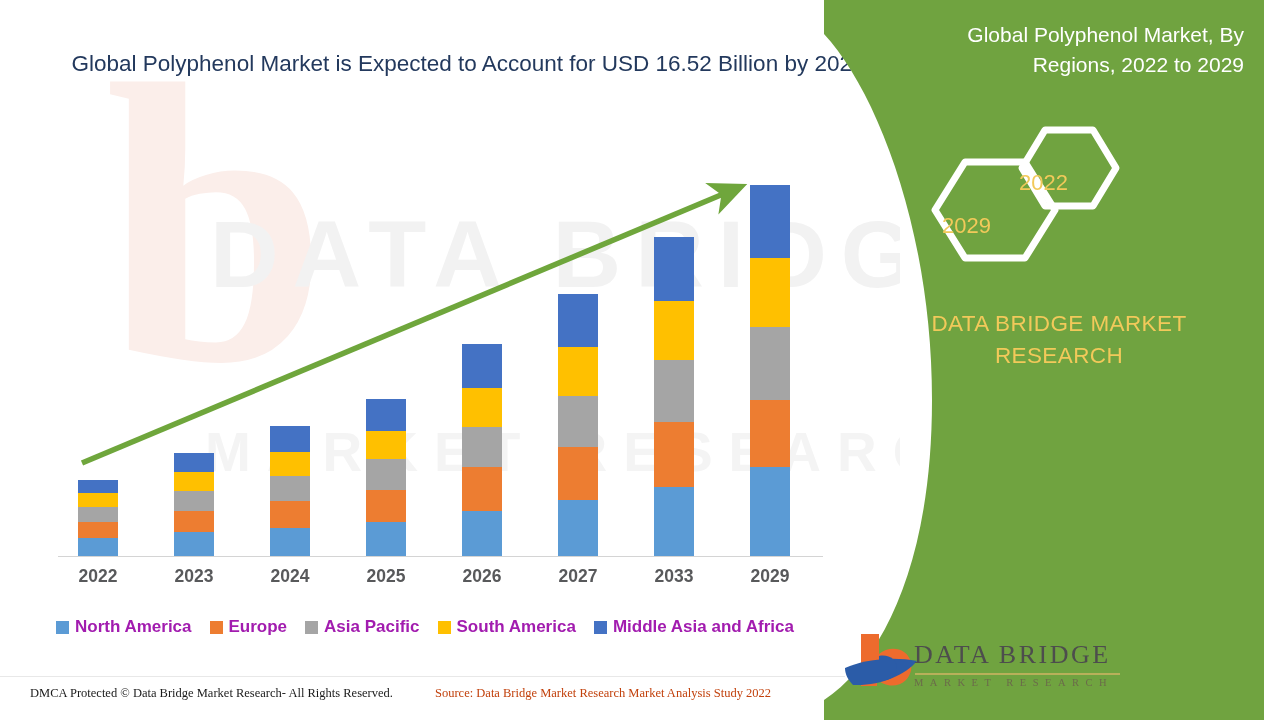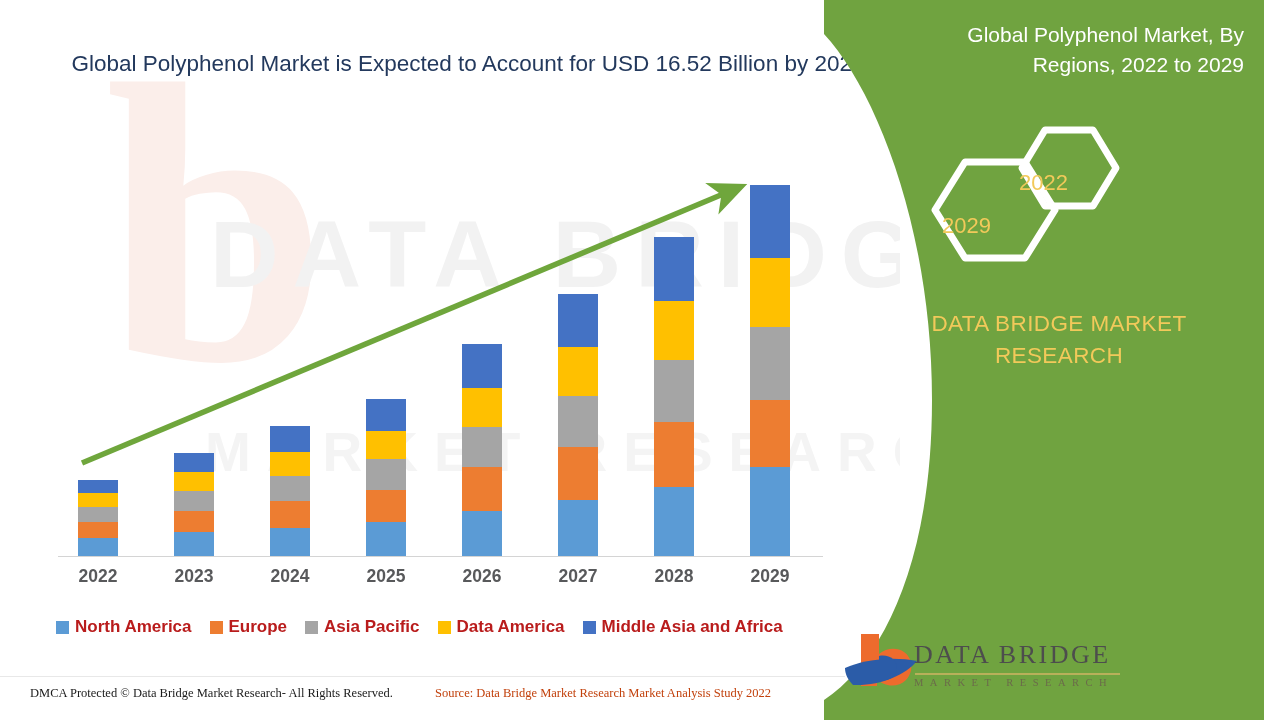--- a/index.html
+++ b/index.html
@@ -64,21 +64,21 @@
   #growth-arrow { position:absolute; left:0; top:0; width:900px; height:720px; pointer-events:none; }
 
   
   #legend {
     position:absolute; left:56px; top:617px;
     display:flex; align-items:center; gap:0px;
     white-space:nowrap;
   }
   .legend-item { display:flex; align-items:center; margin-right:18px; }
   .legend-swatch { width:13px; height:13px; margin-right:6px; display:inline-block; }
-  .legend-label { font-size:17px; font-weight:700; color:#b91c1c; }
+  .legend-label { font-size:17px; font-weight:700; color:#a21caf; }
 
   
   #footer-left {
     position:absolute; left:30px; top:686px;
     font-family:"Liberation Serif", serif;
     font-size:12.5px; color:#1a1a1a;
   }
   #footer-right {
     position:absolute; left:435px; top:686px;
     font-family:"Liberation Serif", serif;
@@ -186,21 +186,21 @@
         <div class="seg" title="North America 2027: 56" style="height: 56px; background: rgb(91, 155, 213);"></div>
       </div>
       <div class="x-label" style="left: 533px;">2027</div>
       <div class="bar-group" style="left: 654px;">
         <div class="seg" title="Middle East and Africa 2028: 64" style="height: 64px; background: rgb(68, 114, 196);"></div>
         <div class="seg" title="South America 2028: 59" style="height: 59px; background: rgb(255, 192, 0);"></div>
         <div class="seg" title="Asia Pacific 2028: 62" style="height: 62px; background: rgb(165, 165, 165);"></div>
         <div class="seg" title="Europe 2028: 65" style="height: 65px; background: rgb(237, 125, 49);"></div>
         <div class="seg" title="North America 2028: 69" style="height: 69px; background: rgb(91, 155, 213);"></div>
       </div>
-      <div class="x-label" style="left: 629px;">2028</div>
+      <div class="x-label" style="left: 629px;">2033</div>
       <div class="bar-group" style="left: 750px;">
         <div class="seg" title="Middle East and Africa 2029: 73" style="height: 73px; background: rgb(68, 114, 196);"></div>
         <div class="seg" title="South America 2029: 69" style="height: 69px; background: rgb(255, 192, 0);"></div>
         <div class="seg" title="Asia Pacific 2029: 73" style="height: 73px; background: rgb(165, 165, 165);"></div>
         <div class="seg" title="Europe 2029: 67" style="height: 67px; background: rgb(237, 125, 49);"></div>
         <div class="seg" title="North America 2029: 89" style="height: 89px; background: rgb(91, 155, 213);"></div>
       </div>
       <div class="x-label" style="left: 725px;">2029</div>
     </div>
 
@@ -221,21 +221,21 @@
       <div class="legend-item">
         <span class="legend-swatch" style="background: rgb(237, 125, 49);"></span>
         <span class="legend-label">Europe</span>
       </div>
       <div class="legend-item">
         <span class="legend-swatch" style="background: rgb(165, 165, 165);"></span>
         <span class="legend-label">Asia Pacific</span>
       </div>
       <div class="legend-item">
         <span class="legend-swatch" style="background: rgb(255, 192, 0);"></span>
-        <span class="legend-label">Data America</span>
+        <span class="legend-label">South America</span>
       </div>
       <div class="legend-item">
         <span class="legend-swatch" style="background: rgb(68, 114, 196);"></span>
         <span class="legend-label">Middle Asia and Africa</span>
       </div>
     </div>
 
   <div id="footer-rule"></div>
   <div id="footer-left">DMCA Protected © Data Bridge Market Research- All Rights Reserved.</div>
   <div id="footer-right">Source: Data Bridge Market Research Market Analysis Study 2022</div>

